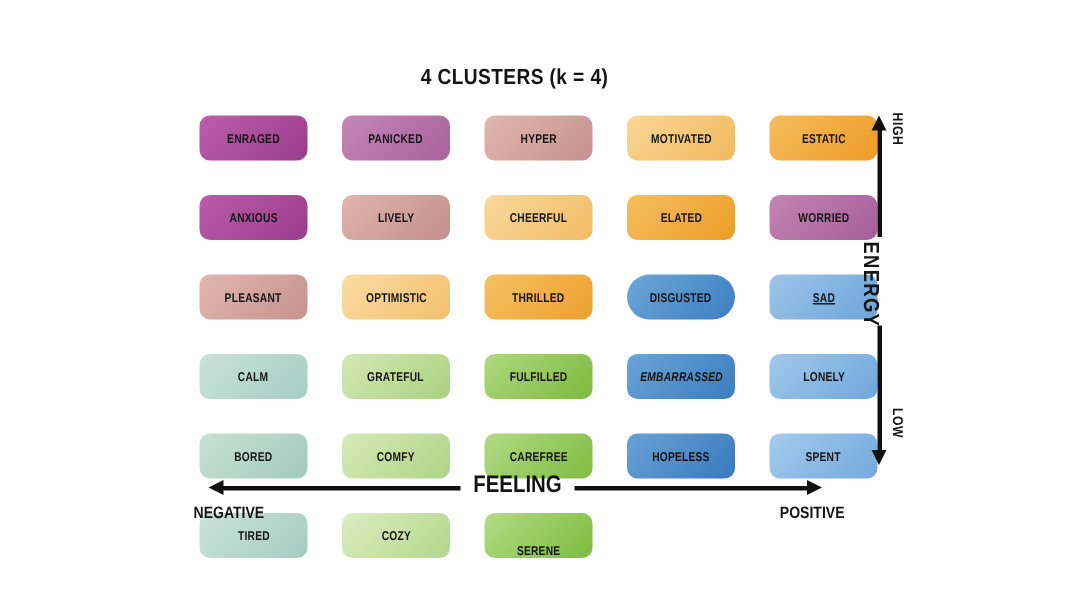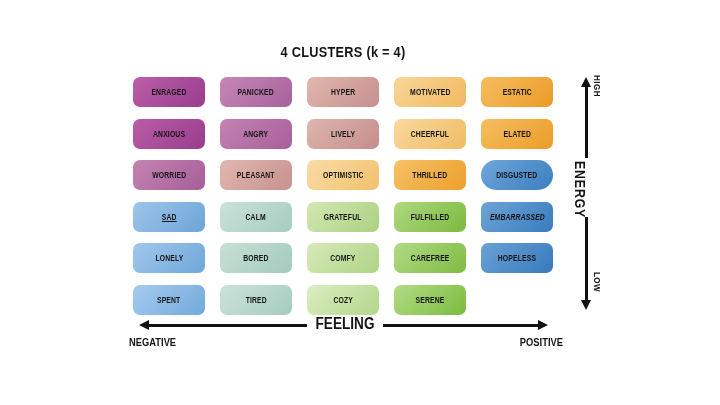--- a/index.html
+++ b/index.html
@@ -25,20 +25,21 @@
   }
 
   .grid {
     position: absolute;
     left: 133px; top: 77px;
     display: grid;
     grid-template-columns: repeat(5, 72px);
     grid-auto-rows: 30px;
     column-gap: 15px;
     row-gap: 11.5px;
+    gap: 23px;
   }
   .cell {
     border-radius: 7px;
     display: flex; align-items: center; justify-content: center;
     font-size: 8.5px; font-weight: bold;
     color: #141414;
     letter-spacing: 0.2px;
   }
   .cell span {
     display: inline-block;
@@ -111,23 +112,20 @@
       </div>
       <div class="cell" style="background: linear-gradient(135deg, rgb(249, 214, 152), rgb(241, 185, 94));">
         <span>MOTIVATED</span>
       </div>
       <div class="cell" style="background: linear-gradient(135deg, rgb(245, 189, 94), rgb(236, 155, 38));">
         <span>ESTATIC</span>
       </div>
       <div class="cell" style="background: linear-gradient(135deg, rgb(186, 93, 167), rgb(154, 60, 141));">
         <span>ANXIOUS</span>
       </div>
-      <div class="cell" style="background: linear-gradient(135deg, rgb(196, 131, 179), rgb(167, 95, 154));">
-        <span>ANGRY</span>
-      </div>
       <div class="cell" style="background: linear-gradient(135deg, rgb(223, 181, 173), rgb(196, 142, 140));">
         <span>LIVELY</span>
       </div>
       <div class="cell" style="background: linear-gradient(135deg, rgb(249, 216, 157), rgb(241, 188, 100));">
         <span>CHEERFUL</span>
       </div>
       <div class="cell" style="background: linear-gradient(135deg, rgb(245, 190, 96), rgb(236, 156, 40));">
         <span>ELATED</span>
       </div>
       <div class="cell" style="background: linear-gradient(135deg, rgb(195, 132, 178), rgb(166, 94, 153));">
@@ -177,21 +175,21 @@
       </div>
       <div class="cell" style="background: linear-gradient(135deg, rgb(166, 203, 238), rgb(114, 169, 219));">
         <span>SPENT</span>
       </div>
       <div class="cell" style="background: linear-gradient(135deg, rgb(203, 227, 218), rgb(165, 204, 192));">
         <span>TIRED</span>
       </div>
       <div class="cell" style="background: linear-gradient(135deg, rgb(220, 237, 194), rgb(179, 215, 138));">
         <span>COZY</span>
       </div>
-      <div class="cell" style="background: linear-gradient(135deg, rgb(179, 219, 134), rgb(123, 188, 61));">
+      <div class="cell" style="background: linear-gradient(135deg, rgb(179, 219, 134), rgb(123, 188, 61)); align-items: flex-end;">
         <span>SERENE</span>
       </div>
     </div>
 
   <div class="head head-up"></div>
   <div class="shaft-v" style="top:86px; height:72px;"></div>
   <div class="vtext v-high">HIGH</div>
   <div class="vtext v-energy">ENERGY</div>
   <div class="shaft-v" style="top:217px; height:84px;"></div>
   <div class="head head-down"></div>

